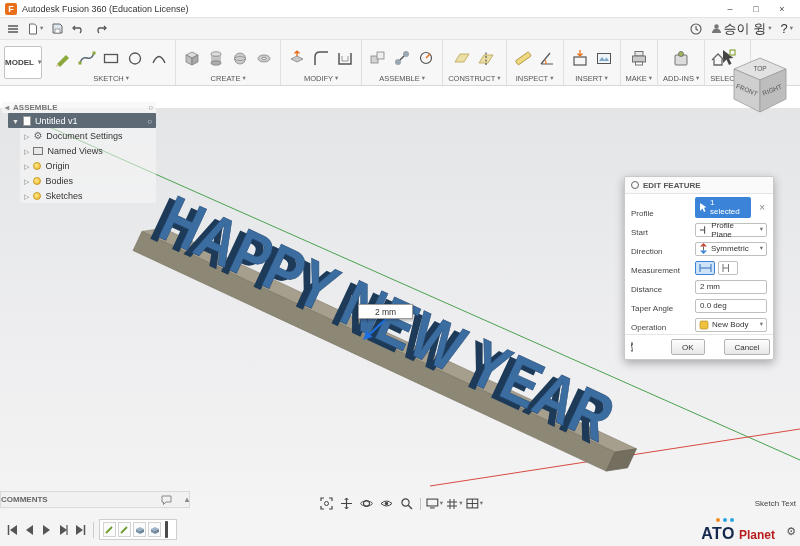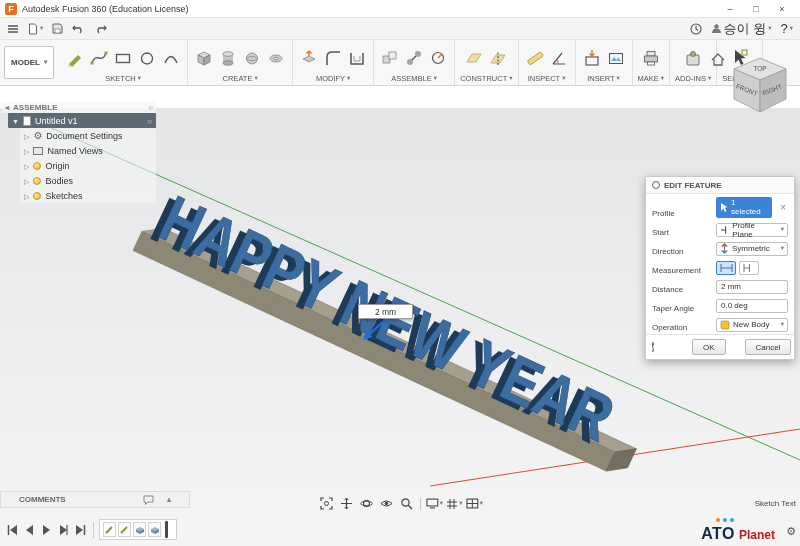--- a/index.html
+++ b/index.html
@@ -26,21 +26,21 @@
 
   
   .qat{height:22px;background:#f4f4f4;border-bottom:1px solid #e4e4e4;display:flex;align-items:center;gap:9px;padding:0 7px}
   .qbtn{display:flex;align-items:center;gap:2px}
   .qat-right{margin-left:auto;display:flex;align-items:center;gap:9px;font-size:13px;color:#333}
   .caret{font-size:6.5px;color:#777;line-height:1}
   .i-caret::before{content:"▾"}
 
   
   .toolbar{height:46px;background:#f7f7f7;border-bottom:1px solid #d8d8d8;display:flex;align-items:stretch;padding:0 4px}
-  .ws-btn{align-self:center;background:#fff;border:1px solid #c3c3c3;border-radius:2px;font-size:8px;font-weight:bold;color:#444;padding:11px 6px;display:flex;align-items:center;gap:4px;margin-right:5px;flex:none}
+  .ws-btn{align-self:center;background:#fff;border:1px solid #c3c3c3;border-radius:2px;font-size:8px;font-weight:bold;color:#444;padding:11px 0;display:flex;align-items:center;gap:4px;margin-right:5px;flex:none}
   .tgroup{display:flex;flex-direction:column;justify-content:space-between;padding:3px 5px 2px;border-right:1px solid #e0e0e0}
   .ticons{display:flex;gap:2px;align-items:center;justify-content:center;flex:1}
   .ticon{width:22px;height:24px;display:flex;align-items:center;justify-content:center}
   .tlabel{font-size:7.5px;color:#555;display:flex;align-items:center;justify-content:center;gap:2px;white-space:nowrap;padding-top:1px}
 
   
   .canvas{position:absolute;top:108px;left:0;right:0;bottom:33px;background:linear-gradient(#e4e5e7,#f4f4f5);overflow:hidden}
   .scene-svg{position:absolute;inset:0;width:100%;height:100%}
 
   
@@ -57,21 +57,21 @@
   .root .i-ring::before{color:#d8dde2}
   .doc-ic{width:8px;height:10px;background:#fdfdfd;border:1px solid #9a9a9a;flex:none}
   .i-gear::before{content:"⚙";font-size:10px;color:#666;line-height:1}
   .mon-ic{width:10px;height:8px;border:1px solid #777;background:#e8e8e8;flex:none}
   .bulb{width:8px;height:8px;border-radius:50%;background:radial-gradient(circle at 35% 35%,#ffe985,#f0b429);border:1px solid #c79a23;flex:none}
 
   
   .viewcube{position:absolute;top:48px;right:4px;width:88px;height:80px;z-index:7}
 
   
-  .dialog{position:absolute;left:645px;top:68px;width:150px;background:#fff;border:1px solid #c9c9c9;border-radius:2px;box-shadow:0 3px 10px rgba(0,0,0,.3);font-size:8.5px;z-index:8}
+  .dialog{position:absolute;left:624px;top:68px;width:150px;background:#fff;border:1px solid #c9c9c9;border-radius:2px;box-shadow:0 3px 10px rgba(0,0,0,.3);font-size:8.5px;z-index:8}
   .dlg-h{height:17px;display:flex;align-items:center;gap:4px;padding:0 6px;border-bottom:1px solid #e4e4e4;font-weight:bold;font-size:8px;color:#555;background:#fafafa}
   .dot-ic{width:8px;height:8px;border:1.5px solid #666;border-radius:50%;flex:none}
   .dlg-row{display:flex;align-items:flex-end;padding:2.5px 6px;gap:12px}
   .dlg-label{width:52px;flex:none;font-size:8px;color:#444}
   .dlg-ctrl{flex:1;display:flex;align-items:center;gap:3px;min-width:0}
   .dd{flex:1;height:14px;background:#fff;border:1px solid #bfbfbf;border-radius:2px;display:flex;align-items:center;gap:3px;padding:0 3px;font-size:8px;color:#333;min-width:0}
   .dd .sp,.badge-row .sp{flex:1}
   .inp{flex:1;height:14px;border:1px solid #bfbfbf;border-radius:2px;background:#fff;display:flex;align-items:center;padding:0 4px;font-size:8px}
   .badge{background:#3a83d9;color:#fff;border-radius:2px;padding:1.5px 5px;display:flex;align-items:center;gap:3px;font-size:8px}
   .xbtn{color:#888;font-size:10px;padding:0 2px}
@@ -84,21 +84,21 @@
 
   
   .tooltip2mm{position:absolute;left:358px;top:196px;width:55px;height:15px;background:#fff;border:1px solid #9b9b9b;box-shadow:0 1px 3px rgba(0,0,0,.3);font-size:8.5px;display:flex;align-items:center;justify-content:center;z-index:5}
 
   
   .navbar{position:absolute;left:318px;top:388px;display:flex;align-items:center;gap:3px;z-index:6}
   .nbtn{width:17px;height:15px;display:flex;align-items:center;justify-content:center;gap:1px;border-radius:2px}
   .nsep{width:1px;height:12px;background:#c5c5c5;margin:0 2px}
 
   
-  .comments{position:absolute;left:0;top:383px;width:190px;height:17px;background:#f1f1f1;border:1px solid #dadada;display:flex;align-items:center;gap:13px;padding:0 18px;font-size:8px;font-weight:bold;color:#666;z-index:6}
+  .comments{position:absolute;left:0;top:383px;width:190px;height:17px;background:#f1f1f1;border:1px solid #dadada;display:flex;align-items:center;gap:13px;padding:0 0;font-size:8px;font-weight:bold;color:#666;z-index:6}
   .comments .sp{flex:1}
   .i-chevup::before{content:"▴";color:#888;font-size:8px}
 
   .tool-hint{position:absolute;right:4px;top:391px;font-size:8px;color:#444;z-index:6}
 
   
   .bottombar{position:absolute;left:0;right:0;bottom:0;height:33px;background:#f4f4f4;display:flex;align-items:center;gap:2px;padding:0 5px}
   .pb{width:15px;height:15px;display:flex;align-items:center;justify-content:center}
   .tl-sep{width:1px;height:16px;background:#cccccc;margin:0 3px}
   .timeline{width:78px;height:21px;background:#fff;border:1px solid #cfcfcf;display:flex;align-items:center;gap:2px;padding:0 3px}

